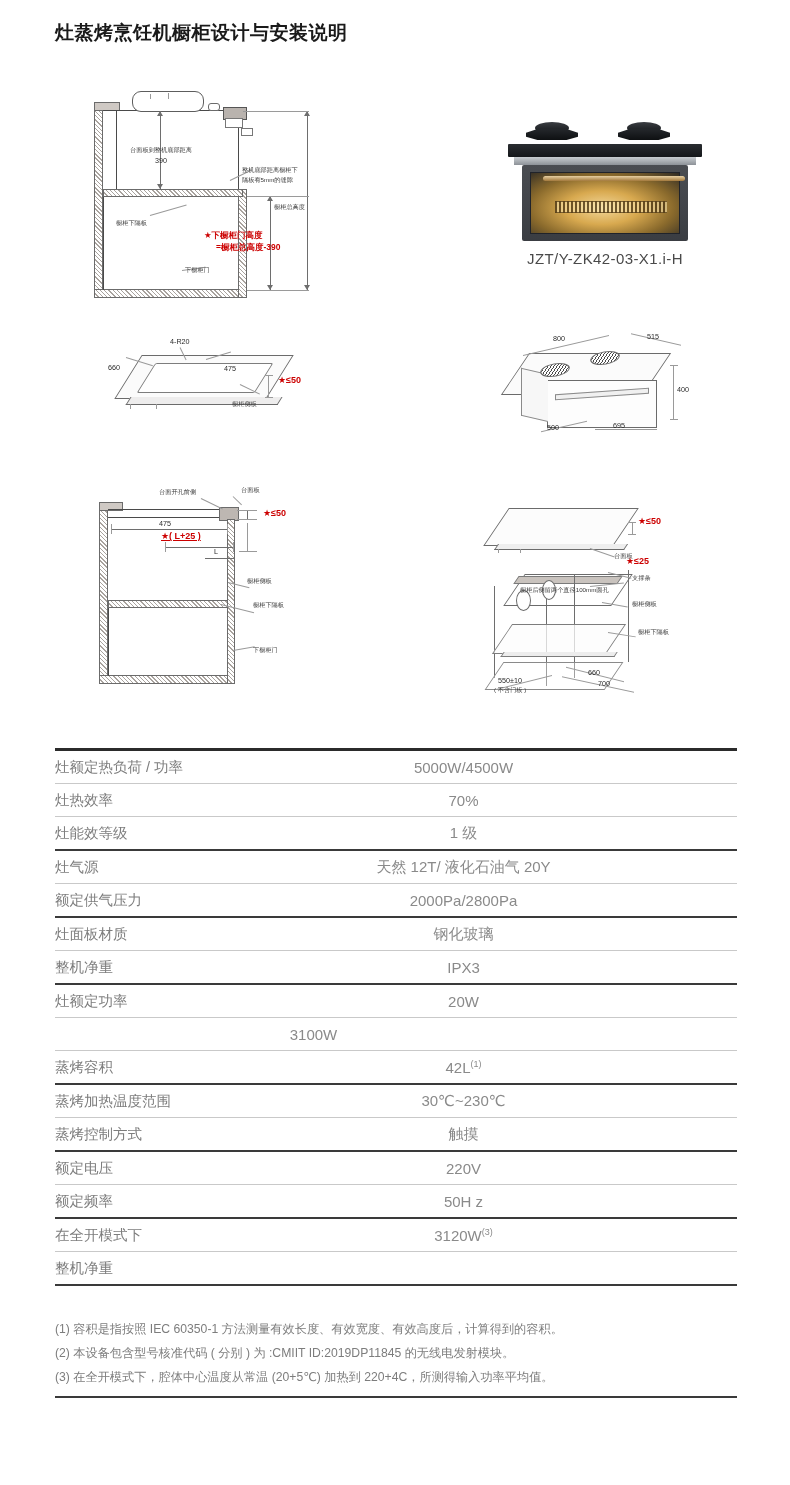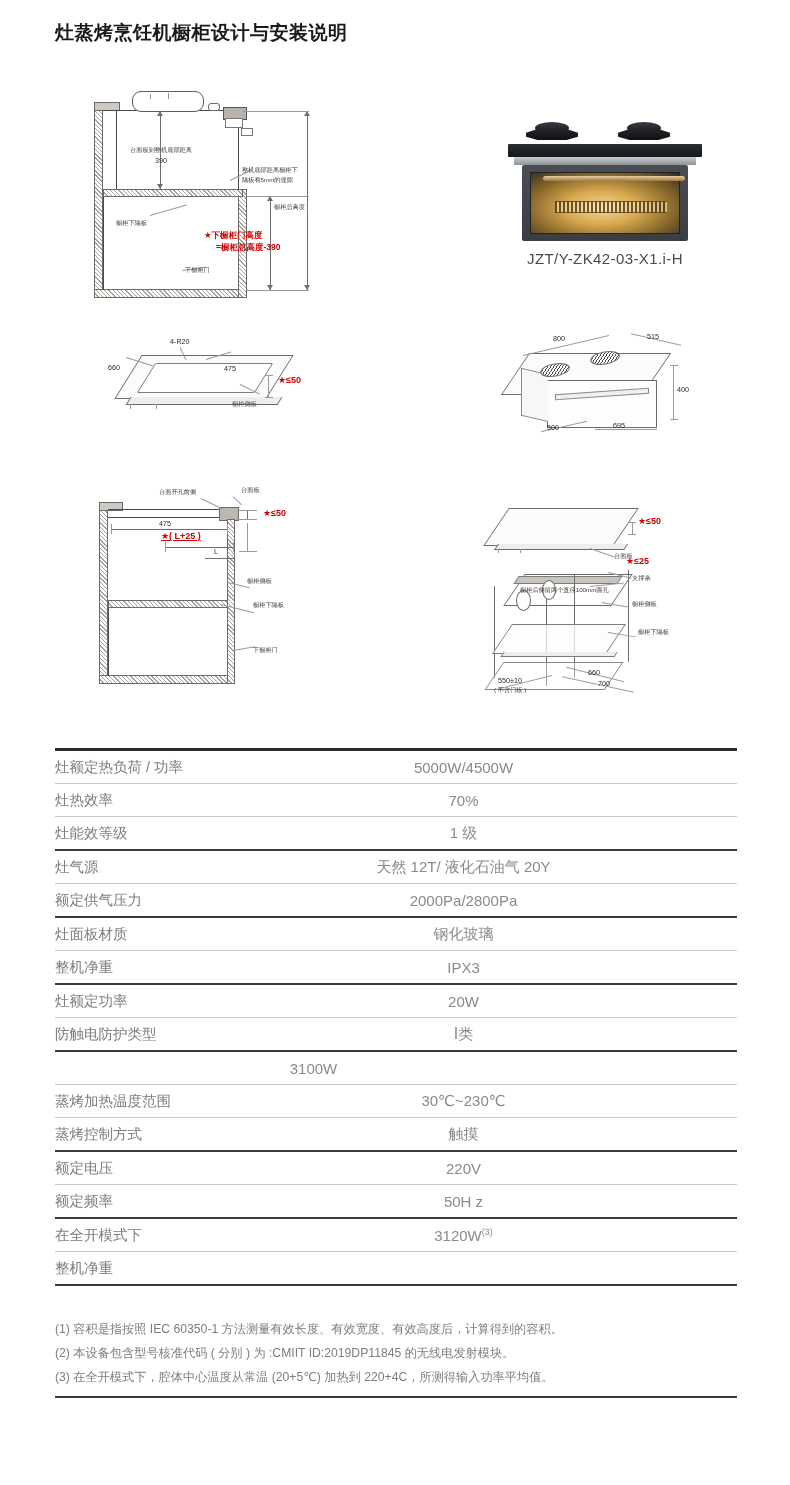--- a/index.html
+++ b/index.html
@@ -414,26 +414,26 @@
           <div class="sval"><span>钢化玻璃</span></div>
         </div>
         <div class="srow thick">
           <div class="skey">整机净重</div>
           <div class="sval"><span>IPX3</span></div>
         </div>
         <div class="srow">
           <div class="skey">灶额定功率</div>
           <div class="sval"><span>20W</span></div>
         </div>
-        <div class="srow thick">
-          <div class="skey">防触电防护类型</div>
-          <div class="sval"><span>Ⅰ类</span></div>
-        </div>
         <div class="srow">
           <div class="sval"><span>3100W</span></div>
+        </div>
+        <div class="srow thick">
+          <div class="skey">蒸烤容积</div>
+          <div class="sval"><span>42L</span><sup>(1)</sup></div>
         </div>
         <div class="srow">
           <div class="skey">蒸烤加热温度范围</div>
           <div class="sval"><span>30℃~230℃</span></div>
         </div>
         <div class="srow thick">
           <div class="skey">蒸烤控制方式</div>
           <div class="sval"><span>触摸</span></div>
         </div>
         <div class="srow">

